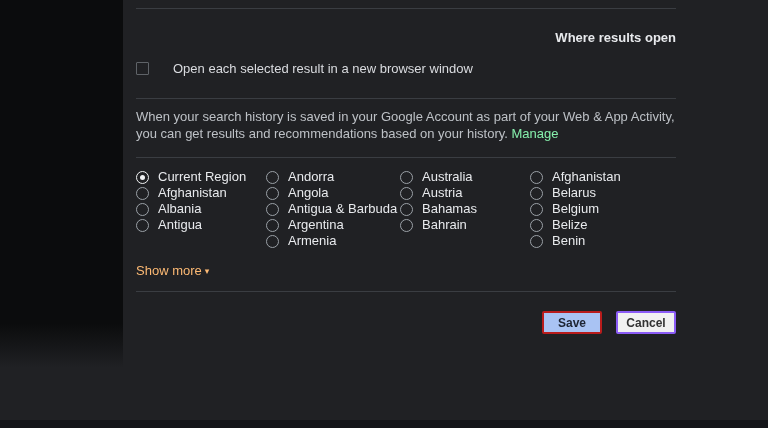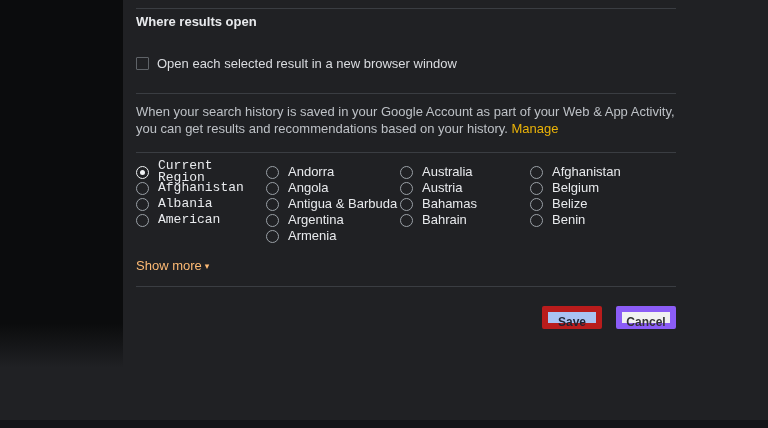--- a/index.html
+++ b/index.html
@@ -26,43 +26,43 @@
   }
   .divider { height: 1px; background: #3a3d42; }
   .d1 { margin-top: 8px; }
   .d2 { margin-top: 22px; }
   .d3 { margin-top: 15px; }
   .d4 { margin-top: 9px; }
   .section-heading {
     font-size: 13px; font-weight: bold; color: #e8eaed;
     margin: 0; line-height: 15px;
   }
-  .h1 { margin-top: 5px; }
+  .h1 { margin-top: 21px; text-align: right; }
   .h2 { margin-top: 18px; }
   .h3 { margin-top: 14px; }
   .checkbox-row {
-    margin-top: 27px;
-    display: flex; align-items: center; gap: 8px;
+    margin-top: 16px;
+    display: flex; align-items: center; gap: 24px;
     font-size: 13px; color: #dadce0; line-height: 15px;
     cursor: pointer;
     text-align: right;
   }
   .checkbox {
     width: 11px; height: 11px; flex: none;
     border: 1px solid #5f6368; background: transparent;
     border-radius: 1px;
   }
   .para {
     margin: 9px 0 0 0;
     font-size: 13px; color: #bdc1c6; line-height: 17px;
   }
-  .link { color: #eab308; text-decoration: none; cursor: pointer; }
+  .link { color: #86efac; text-decoration: none; cursor: pointer; }
   .region-grid { margin-top: 13px; display: flex; }
   .rcol { display: flex; flex-direction: column; gap: 4px; flex: none; }
-  .rcol:nth-child(1) { width: 130px; font-family: Liberation Mono, monospace; }
+  .rcol:nth-child(1) { width: 130px; }
   .rcol:nth-child(2) { width: 134px; }
   .rcol:nth-child(3) { width: 130px; }
   .rcol:nth-child(4) { width: 146px; }
   .radio-item {
     display: flex; align-items: center; gap: 9px;
     font-size: 13px; color: #e8eaed; height: 12px; line-height: 12px;
     cursor: pointer;
   }
   .rcircle {
     width: 11px; height: 11px; flex: none;
@@ -81,22 +81,22 @@
   .show-more .arrow { font-size: 9px; vertical-align: 1px; margin-left: 3px; }
   .buttons-row {
     margin-top: 19px;
     display: flex; justify-content: flex-end; gap: 14px;
   }
   .btn {
     font-family: inherit; font-size: 12px; font-weight: bold;
     width: 60px; height: 23px; line-height: 21px; text-align: center;
     border-radius: 2px; cursor: pointer; padding: 0; box-sizing: border-box;
   }
-  .btn-save { background: #a9c3f3; border: 6px solid #b91c1c; color: #1d2433; }
-  .btn-cancel { background: #f1f1f1; border: 6px solid #8b5cf6; color: #333333; }
+  .btn-save { background: #a9c3f3; border: 2px solid #b91c1c; color: #1d2433; }
+  .btn-cancel { background: #f1f1f1; border: 2px solid #8b5cf6; color: #333333; }
   .caption {
     margin-top: 14px; text-align: right;
     font-size: 12.5px; color: #9aa0a6; line-height: 15px;
   }
 </style>
 </head>
 <body>
 
 <div class="left-strip"></div>
 <div class="bottom-strip"></div>
@@ -129,21 +129,21 @@
         <div class="radio-item">
           <span class="rcircle"></span>
           <span class="rlabel">Afghanistan</span>
         </div>
         <div class="radio-item">
           <span class="rcircle"></span>
           <span class="rlabel">Albania</span>
         </div>
         <div class="radio-item">
           <span class="rcircle"></span>
-          <span class="rlabel">American</span>
+          <span class="rlabel">Antigua</span>
         </div>
       </div>
       <div class="rcol">
         <div class="radio-item">
           <span class="rcircle"></span>
           <span class="rlabel">Andorra</span>
         </div>
         <div class="radio-item">
           <span class="rcircle"></span>
           <span class="rlabel">Angola</span>
@@ -176,20 +176,24 @@
         </div>
         <div class="radio-item">
           <span class="rcircle"></span>
           <span class="rlabel">Bahrain</span>
         </div>
       </div>
       <div class="rcol">
         <div class="radio-item">
           <span class="rcircle"></span>
           <span class="rlabel">Afghanistan</span>
+        </div>
+        <div class="radio-item">
+          <span class="rcircle"></span>
+          <span class="rlabel">Belarus</span>
         </div>
         <div class="radio-item">
           <span class="rcircle"></span>
           <span class="rlabel">Belgium</span>
         </div>
         <div class="radio-item">
           <span class="rcircle"></span>
           <span class="rlabel">Belize</span>
         </div>
         <div class="radio-item">

